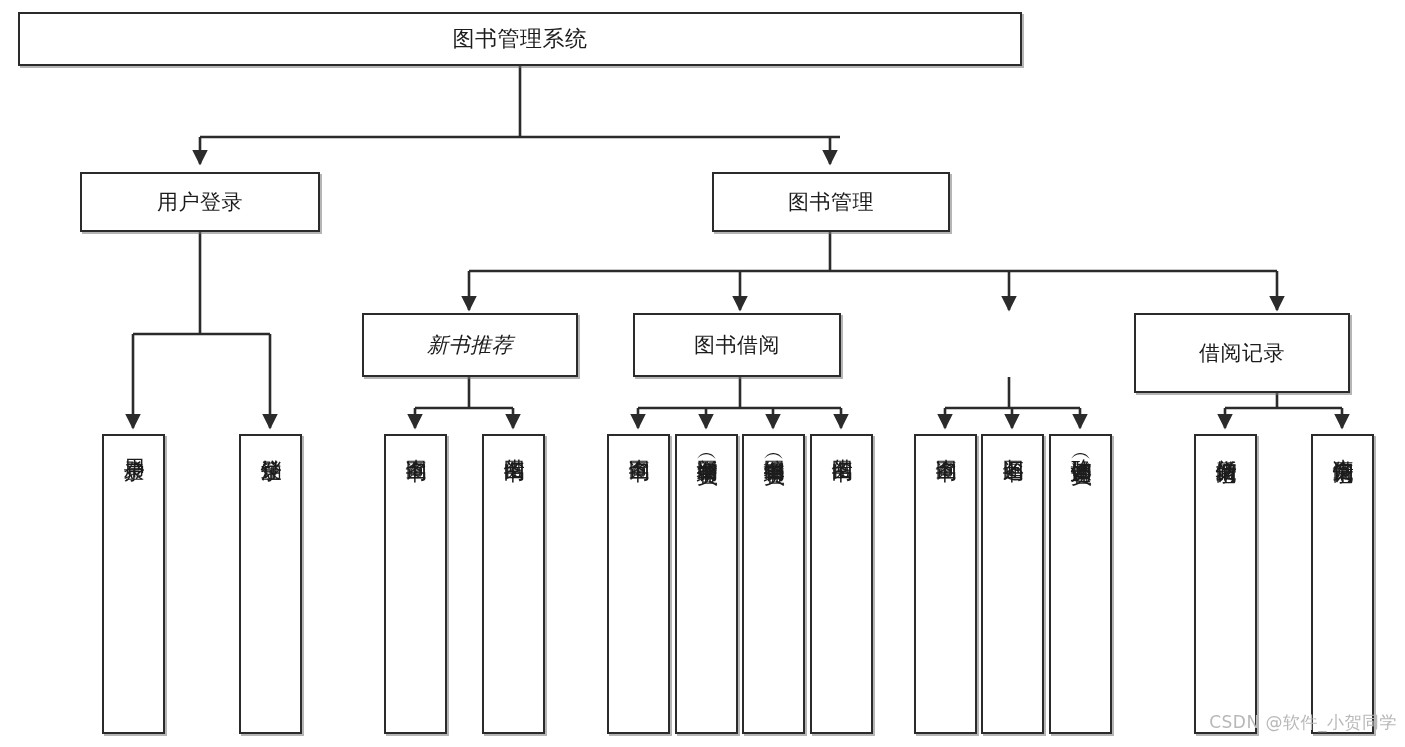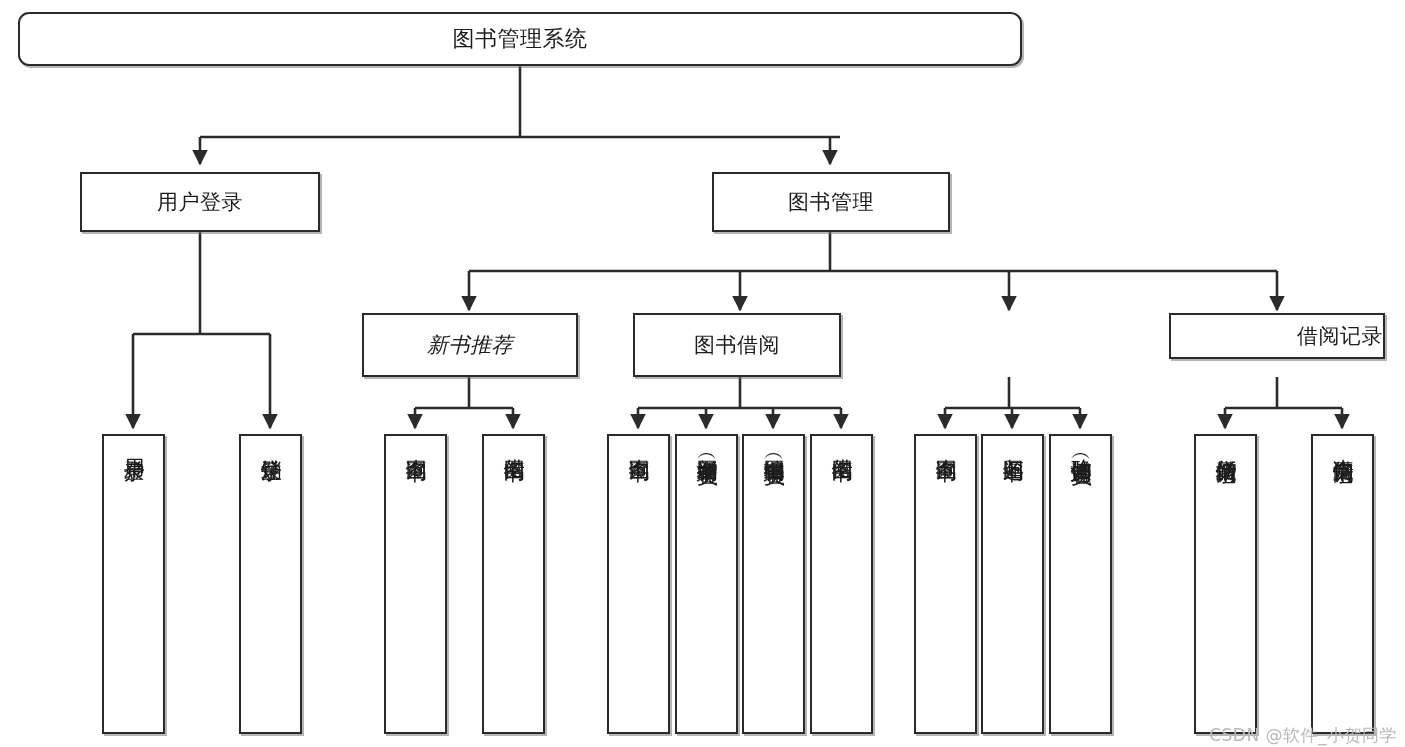--- a/index.html
+++ b/index.html
@@ -55,21 +55,21 @@
     text-orientation: upright;
     font-size: 21px;
     line-height: 1.30;
     letter-spacing: 1px;
     white-space: nowrap;
     text-align: start;
   }
   .watermark {
     position: absolute;
     right: 8px;
-    bottom: 0;
+    bottom: 13px;
     font-size: 17px;
     color: #b8b8b8;
     letter-spacing: 0.5px;
     white-space: nowrap;
     user-select: none;
   }
 </style>
 </head>
 <body>
 
@@ -118,38 +118,38 @@
       <path d="M 1012 408 L 1012 428" marker-end="url(#arrow)"></path>
       <path d="M 1080 408 L 1080 428" marker-end="url(#arrow)"></path>
 
       <path d="M 1277 377 L 1277 408"></path>
       <path d="M 1225 408 L 1342 408"></path>
       <path d="M 1225 408 L 1225 428" marker-end="url(#arrow)"></path>
       <path d="M 1342 408 L 1342 428" marker-end="url(#arrow)"></path>
     </g>
   </svg>
 
-  <div class="node root" style="left:18px; top:12px; width:1004px; height:54px;border-radius:11px;">
+  <div class="node root" style="left:18px; top:12px; width:1004px; height:54px;">
     <span class="label">图书管理系统</span>
   </div>
 
   <div class="node" style="left:80px; top:172px; width:240px; height:60px;">
     <span class="label">用户登录</span>
   </div>
   <div class="node" style="left:712px; top:172px; width:238px; height:60px;">
     <span class="label">图书管理</span>
   </div>
 
   <div class="node" style="left:362px; top:313px; width:216px; height:64px;font-style:italic;">
     <span class="label">新书推荐</span>
   </div>
   <div class="node" style="left:633px; top:313px; width:208px; height:64px;">
     <span class="label">图书借阅</span>
   </div>
-  <div class="node" style="left:1169px; top:313px; width:216px; height:46px;justify-content:flex-end;">
+  <div class="node" style="left:1134px; top:313px; width:216px; height:80px;">
     <span class="label">借阅记录</span>
   </div>
 
   <div class="node leaf" style="left:102px; top:434px; width:63px; height:300px;">
     <span class="label">用户登录</span>
   </div>
   <div class="node leaf" style="left:239px; top:434px; width:63px; height:300px;">
     <span class="label">注销登录</span>
   </div>
 

